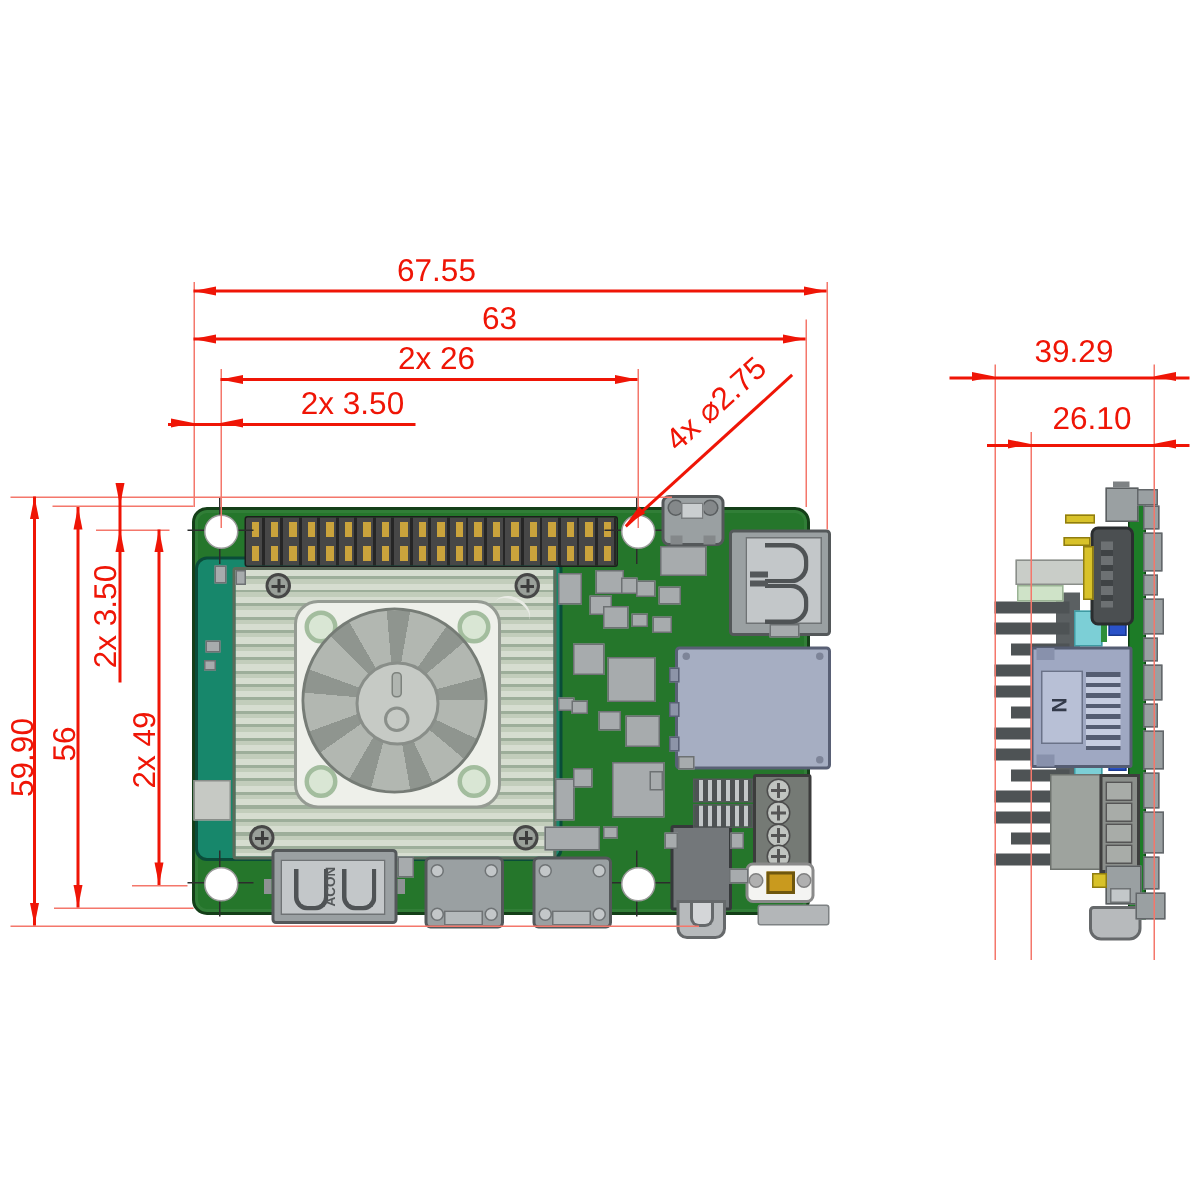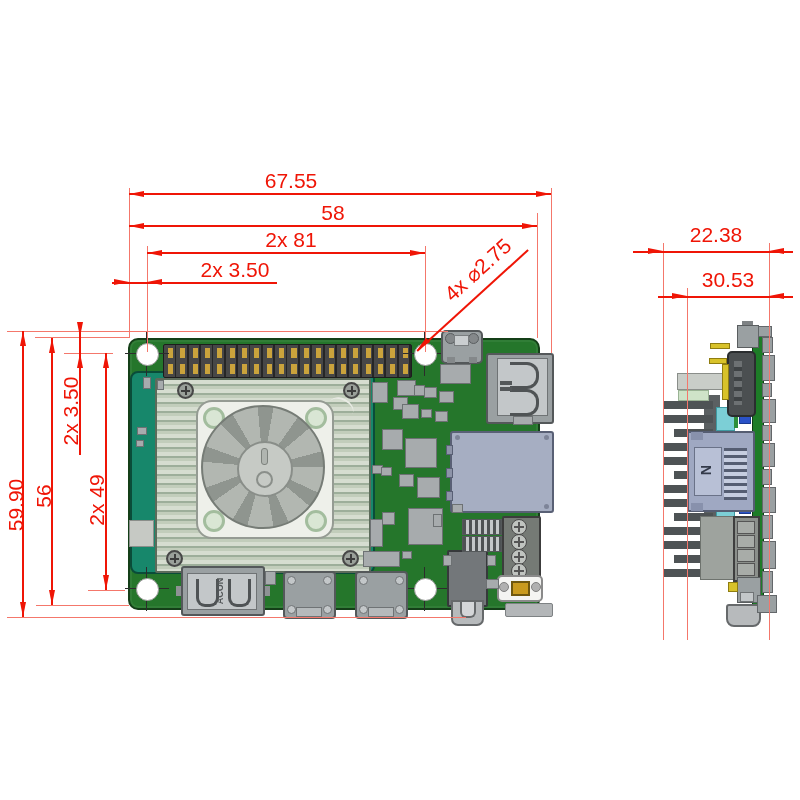--- a/index.html
+++ b/index.html
@@ -293,26 +293,26 @@
     <div class="xl" style="left:769px;top:243px;width:1px;height:397px;"></div>
 
     <div class="dl" style="left:129px;top:193px;width:422px;height:1.5px;"></div>
     <div class="ar ar-l" style="left:129px;top:190.5px;"></div>
     <div class="ar ar-r" style="left:536px;top:190.5px;"></div>
     <div class="dtext" style="left:241px;top:170px;width:100px;">67.55</div>
 
     <div class="dl" style="left:129px;top:225px;width:408px;height:1.5px;"></div>
     <div class="ar ar-l" style="left:129px;top:222.5px;"></div>
     <div class="ar ar-r" style="left:522px;top:222.5px;"></div>
-    <div class="dtext" style="left:283px;top:202px;width:100px;">58</div>
+    <div class="dtext" style="left:283px;top:202px;width:100px;">63</div>
 
     <div class="dl" style="left:147px;top:252px;width:278px;height:1.5px;"></div>
     <div class="ar ar-l" style="left:147px;top:249.5px;"></div>
     <div class="ar ar-r" style="left:410px;top:249.5px;"></div>
-    <div class="dtext" style="left:241px;top:229px;width:100px;">2x 81</div>
+    <div class="dtext" style="left:241px;top:229px;width:100px;">2x 26</div>
 
     <div class="dl" style="left:112px;top:282px;width:165px;height:1.5px;"></div>
     <div class="ar ar-r" style="left:114px;top:278.5px;"></div>
     <div class="ar ar-l" style="left:147px;top:278.5px;"></div>
     <div class="dtext" style="left:185px;top:259px;width:100px;">2x 3.50</div>
 
     <div class="dl" style="left:417px;top:350px;width:150px;height:1.5px;transform-origin:0 50%;transform:rotate(-42.3deg);"></div>
     <div class="ar ar-r" style="left:402px;top:347px;transform-origin:100% 50%;transform:rotate(137.7deg);"></div>
     <div class="dtext" style="left:398px;top:259px;width:160px;transform:rotate(-42deg);">4x ⌀2.75</div>
 
@@ -332,21 +332,21 @@
     <div class="dtext vtext" style="left:21px;top:400px;width:100px;">2x 3.50</div>
 
     <div class="dl" style="left:105px;top:353px;width:1.5px;height:237px;"></div>
     <div class="ar ar-u" style="left:102.5px;top:353px;"></div>
     <div class="ar ar-d" style="left:102.5px;top:575px;"></div>
     <div class="dtext vtext" style="left:47px;top:489px;width:100px;">2x 49</div>
 
     <div class="dl" style="left:633px;top:251px;width:160px;height:1.5px;"></div>
     <div class="ar ar-r" style="left:648px;top:247.5px;"></div>
     <div class="ar ar-l" style="left:769px;top:247.5px;"></div>
-    <div class="dtext" style="left:666px;top:224px;width:100px;">22.38</div>
+    <div class="dtext" style="left:666px;top:224px;width:100px;">39.29</div>
 
     <div class="dl" style="left:658px;top:296px;width:135px;height:1.5px;"></div>
     <div class="ar ar-r" style="left:672px;top:292.5px;"></div>
     <div class="ar ar-l" style="left:769px;top:292.5px;"></div>
-    <div class="dtext" style="left:678px;top:269px;width:100px;">30.53</div>
+    <div class="dtext" style="left:678px;top:269px;width:100px;">26.10</div>
   </div>
 
 </div>
 
 </body></html>

